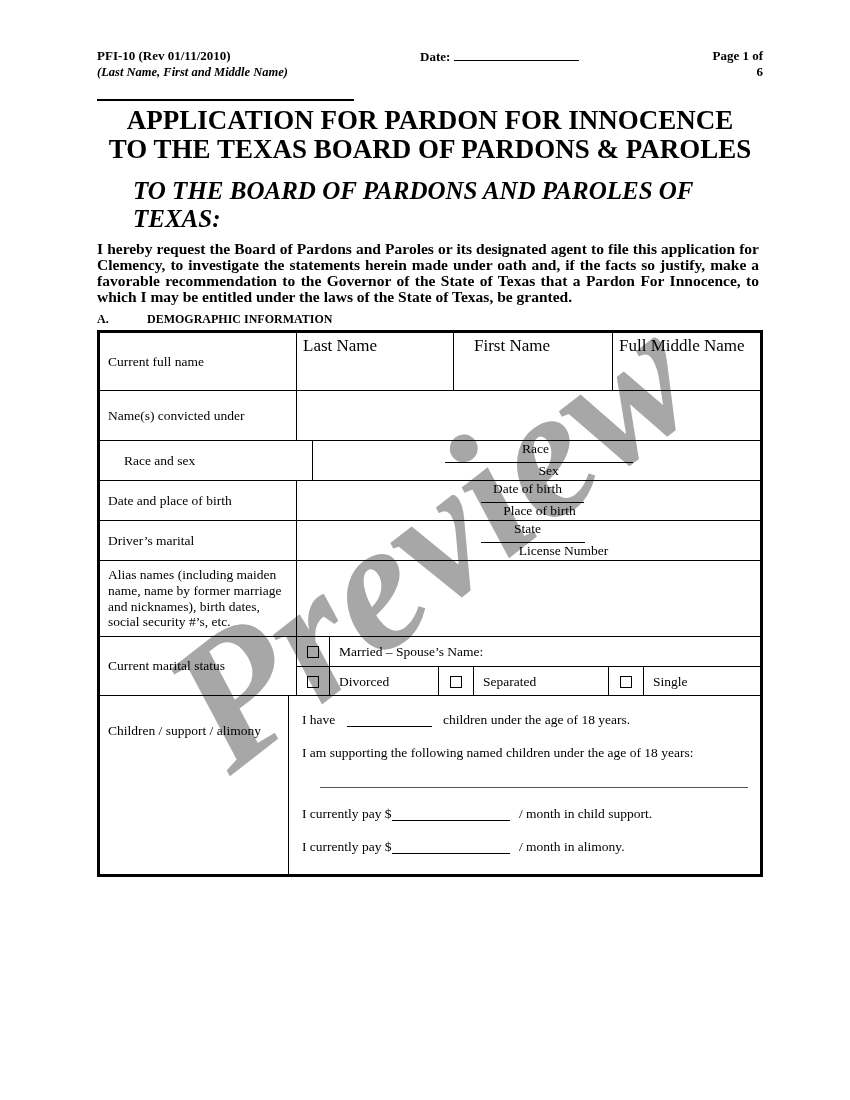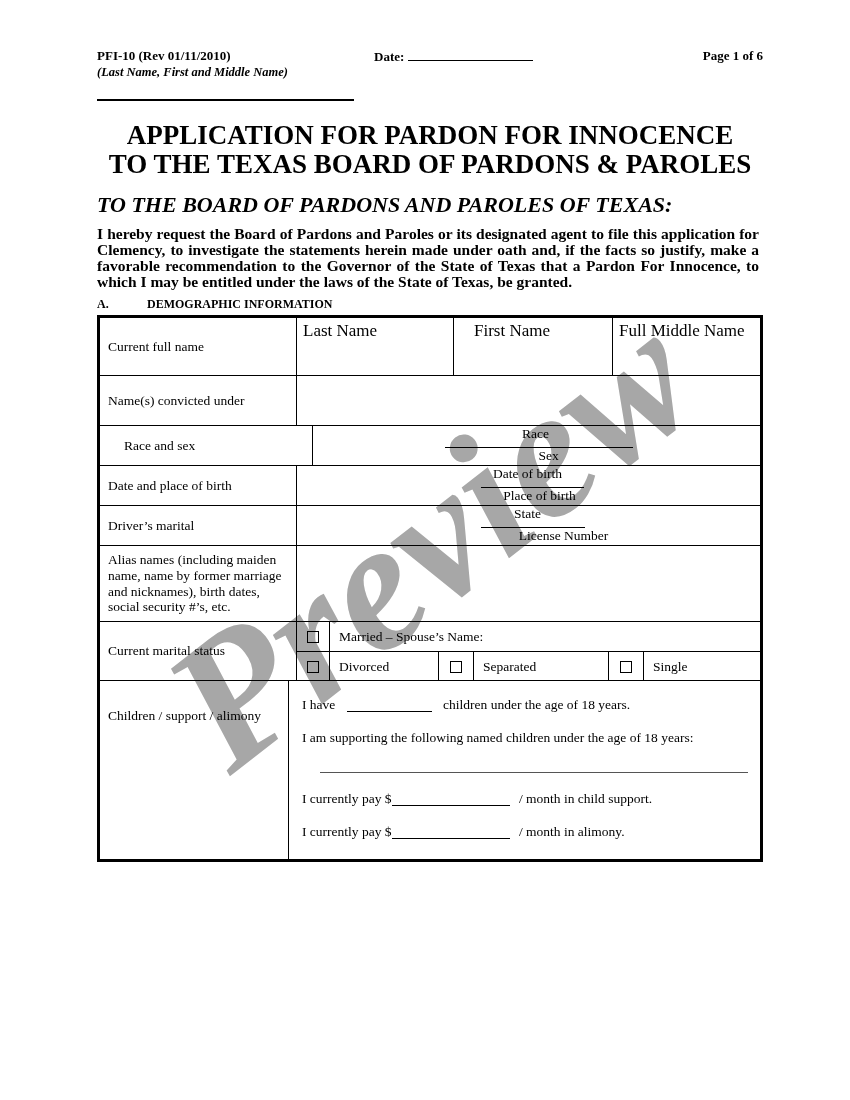--- a/index.html
+++ b/index.html
@@ -10,31 +10,31 @@
   .watermark {
     position:absolute; left:55px; top:235px; width:750px; height:610px;
     display:flex; align-items:center; justify-content:center;
     transform:rotate(-38deg);
     font-size:185px; font-weight:bold; font-style:italic;
     color:#a7a7a7; z-index:0; white-space:nowrap; user-select:none;
   }
   .content { position:relative; z-index:1; padding:48px 0 0 97px; width:666px; }
 
   
-  .hdr { display:flex; font-weight:bold; font-size:13px; line-height:16px; }
+  .hdr { display:flex; font-weight:bold; font-size:13px; line-height:16px;gap:46px; }
   .hdr-left  { width:277px; }
   .hdr-left .hint { font-style:italic; font-size:12.5px; }
   .hdr-mid   { width:240px; }
   .hdr-right { flex:1; text-align:right; }
   .date-line { display:inline-block; width:125px; border-bottom:1.5px solid #000; height:12px; vertical-align:baseline; }
   .name-line { width:257px; border-bottom:2px solid #000; height:0; margin-top:19px; }
 
   
-  .title { text-align:center; font-weight:bold; font-size:27px; line-height:29px; margin-top:20px; }
-  .salutation { font-weight:bold; font-style:italic; font-size:22px; margin-top:13px; }
+  .title { text-align:center; font-weight:bold; font-size:27px; line-height:29px; margin-top:5px; }
+  .salutation { font-weight:bold; font-style:italic; font-size:25px; margin-top:13px;margin-left:36px; }
   .intro { font-weight:bold; font-size:15.5px; line-height:16px; text-align:justify; margin-top:8px; width:662px; }
   .sectionA { font-weight:bold; font-size:12px; margin-top:7px; }
   .sectionA .num { display:inline-block; width:50px; }
 
   
   .ftable { margin-top:3px; width:666px; border:3px solid #000; box-sizing:border-box; font-size:13.5px; }
   .frow { display:flex; border-bottom:1px solid #000; box-sizing:border-box; align-items:stretch; }
   .frow:last-child { border-bottom:none; }
   .fl { width:197px; border-right:1px solid #000; box-sizing:border-box; padding:4px 8px;
         display:flex; align-items:center; line-height:1.18; }

